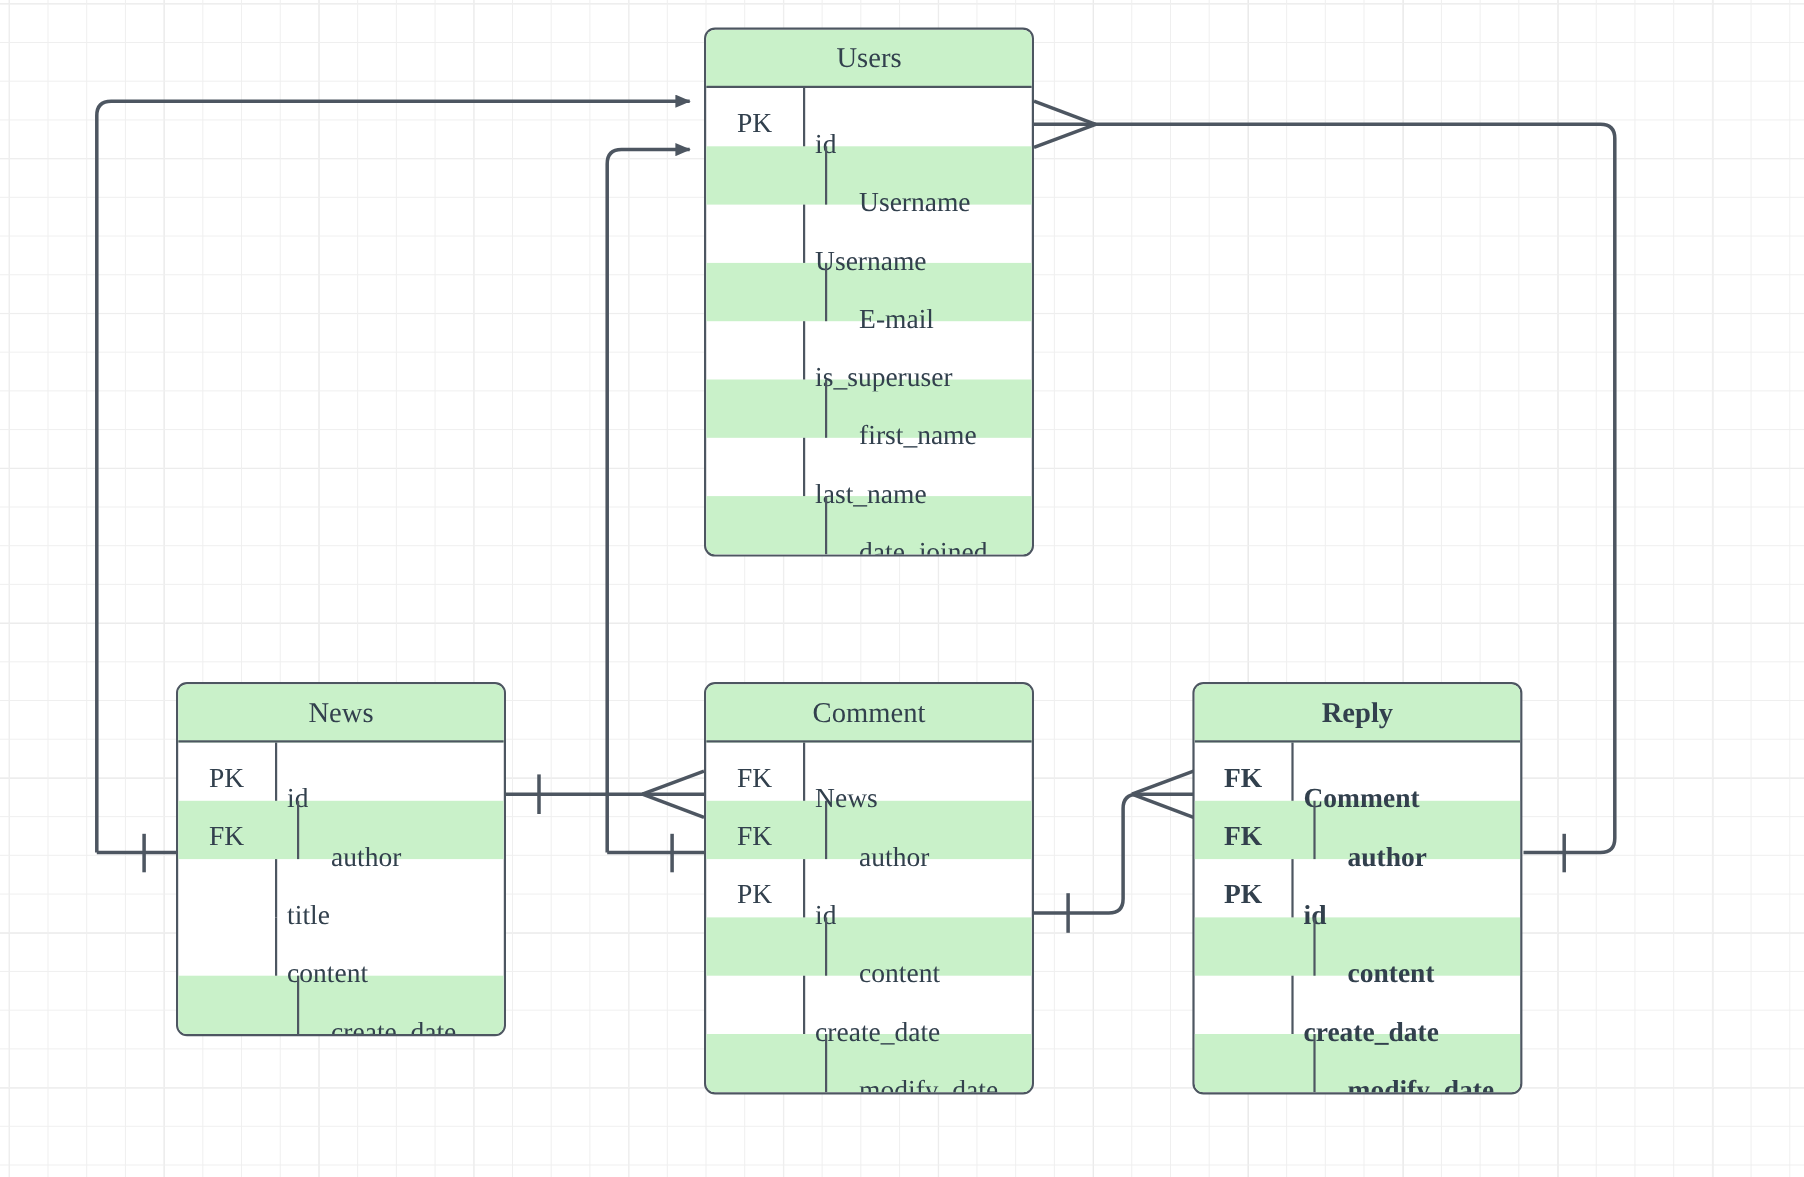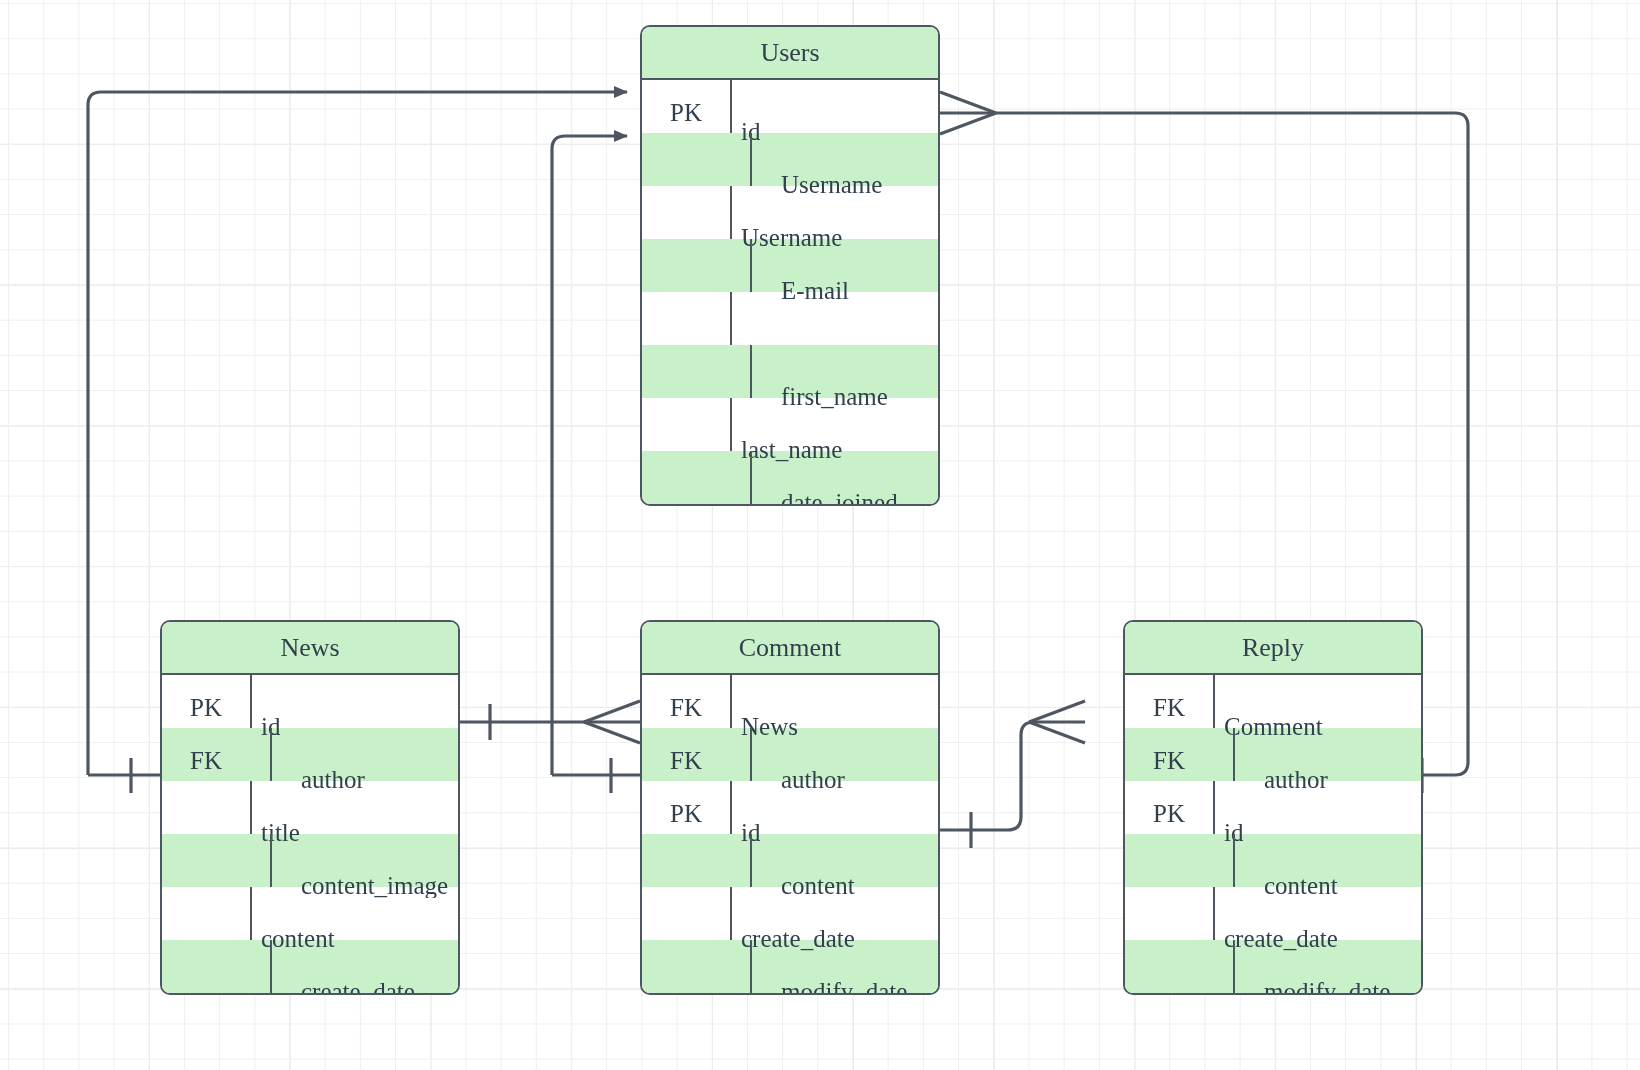--- a/index.html
+++ b/index.html
@@ -79,21 +79,21 @@
     height: 39px;
     white-space: nowrap;
     overflow: hidden;
     box-sizing: border-box;
     margin-top: 36px;
   }
   
   #ent-users    { left: 640px; top: 25px;  width: 300px; }
   #ent-news     { left: 160px; top: 620px; width: 300px; }
   #ent-comment  { left: 640px; top: 620px; width: 300px; }
-  #ent-reply    { left: 1123px; top: 620px; width: 300px; }
+  #ent-reply    { left: 1084px; top: 620px; width: 300px; font-weight: bold; }
 </style>
 </head>
 <body>
 
 <div id="canvas">
 
   <svg id="edges" viewBox="0 0 1640 1070" xmlns="http://www.w3.org/2000/svg">
     <defs>
       <marker id="solidArrow" markerWidth="14" markerHeight="12" refX="13" refY="6" orient="auto" markerUnits="userSpaceOnUse">
         <path d="M0,0 L14,6 L0,12 Z" fill="#4d5661"></path>
@@ -154,20 +154,21 @@
       <div class="attr-name">Username</div>
     </div>
     <div class="attr-row alt">
       <div class="attr-key"></div>
       <div class="attr-sep"></div>
       <div class="attr-name">E-mail</div>
     </div>
     <div class="attr-row">
       <div class="attr-key"></div>
       <div class="attr-sep"></div>
+      <div class="attr-name">is_superuser</div>
     </div>
     <div class="attr-row alt">
       <div class="attr-key"></div>
       <div class="attr-sep"></div>
       <div class="attr-name">first_name</div>
     </div>
     <div class="attr-row">
       <div class="attr-key"></div>
       <div class="attr-sep"></div>
       <div class="attr-name">last_name</div>
@@ -190,25 +191,20 @@
     <div class="attr-row alt">
       <div class="attr-key">FK</div>
       <div class="attr-sep"></div>
       <div class="attr-name">author</div>
     </div>
     <div class="attr-row">
       <div class="attr-key"></div>
       <div class="attr-sep"></div>
       <div class="attr-name">title</div>
     </div>
-    <div class="attr-row alt">
-      <div class="attr-key"></div>
-      <div class="attr-sep"></div>
-      <div class="attr-name">content_image</div>
-    </div>
     <div class="attr-row">
       <div class="attr-key"></div>
       <div class="attr-sep"></div>
       <div class="attr-name">content</div>
     </div>
     <div class="attr-row alt">
       <div class="attr-key"></div>
       <div class="attr-sep"></div>
       <div class="attr-name">create_date</div>
     </div>

